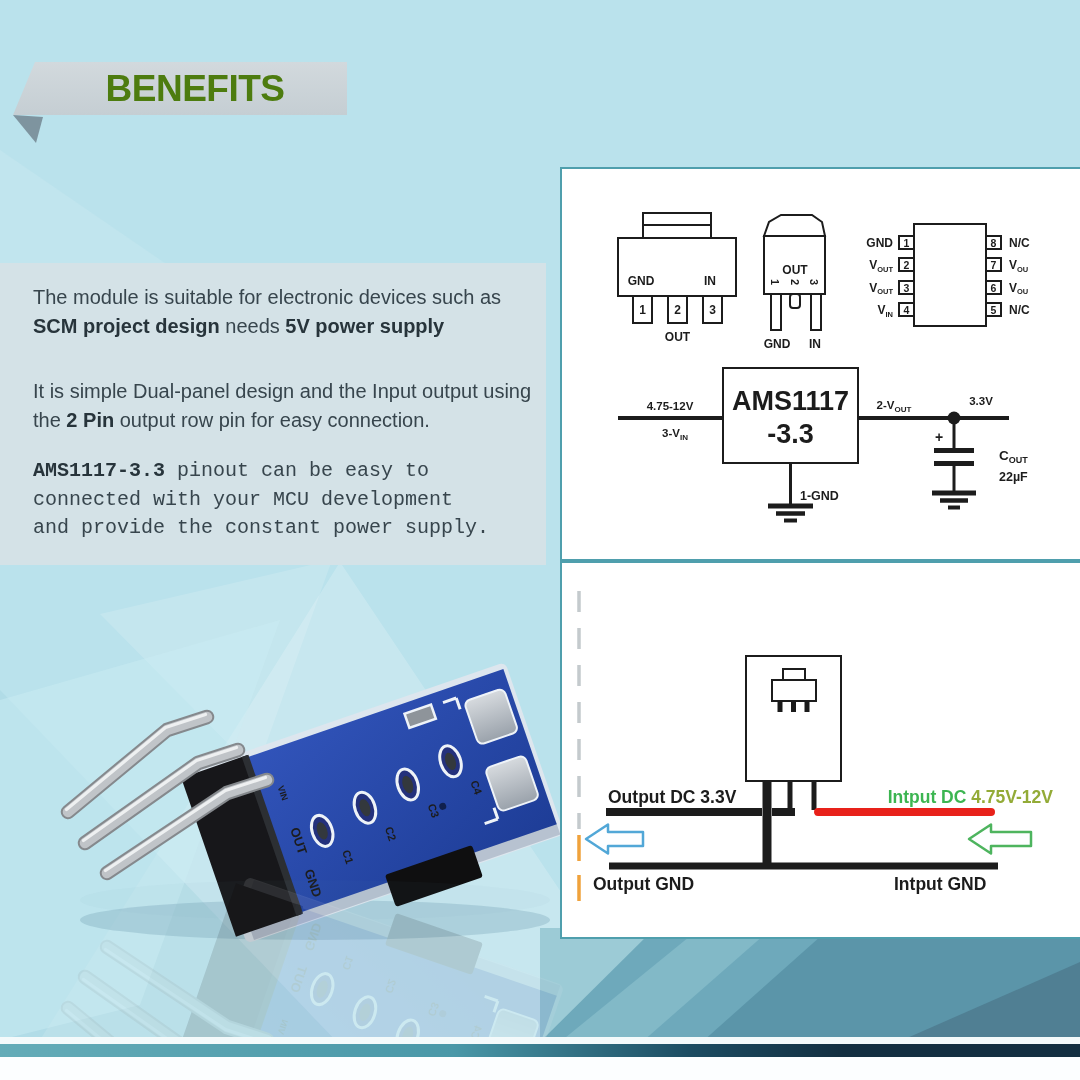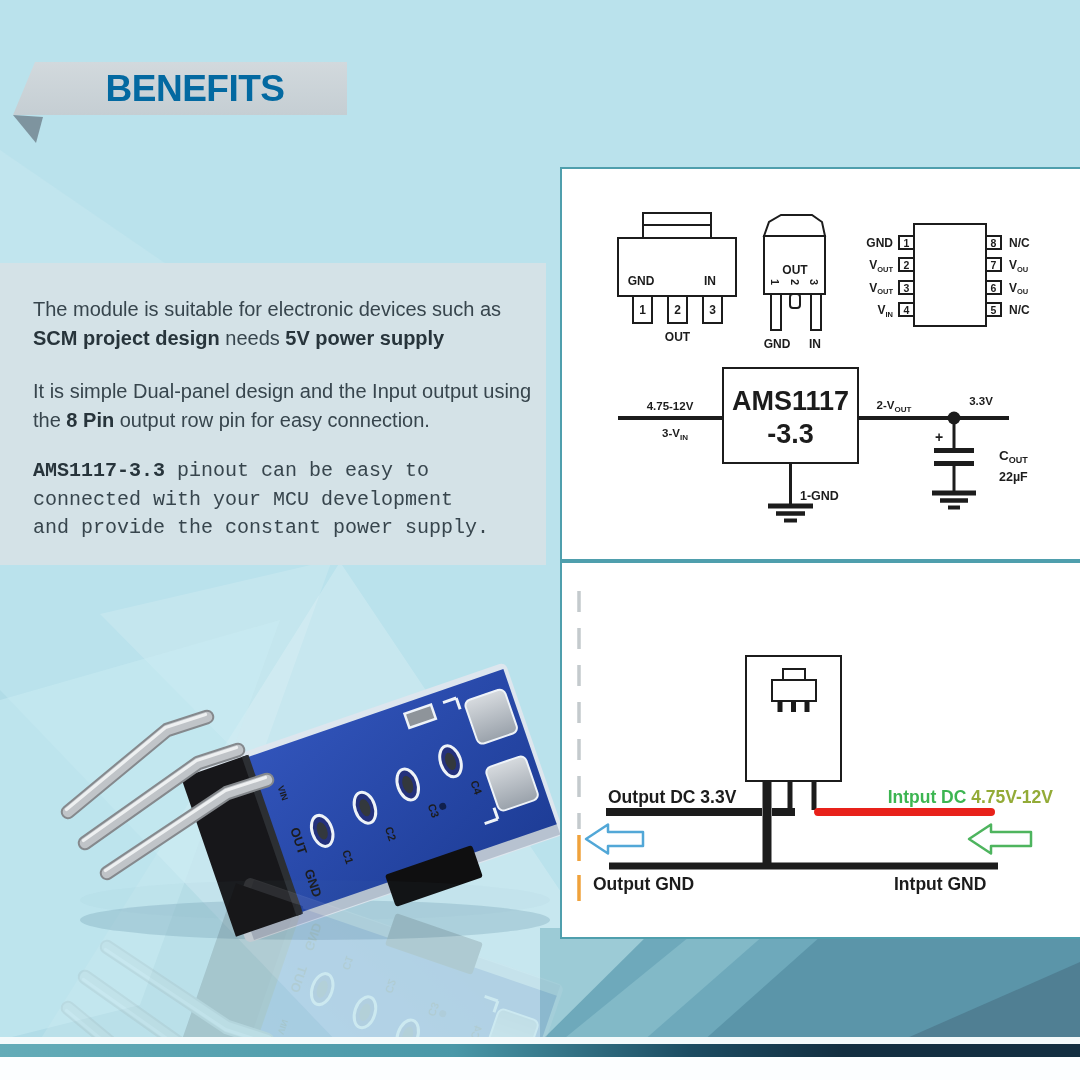--- a/index.html
+++ b/index.html
@@ -9,27 +9,27 @@
   
   .banner-bar{left:13px;top:62px;width:334px;height:53px;
     background:linear-gradient(180deg,#d2d9dd 0%,#c5ced3 100%);
     -webkit-clip-path:polygon(22px 0,334px 0,334px 53px,0 53px);
     clip-path:polygon(22px 0,334px 0,334px 53px,0 53px);}
   .banner-fold{left:13px;top:114px;width:30px;height:29px;background:#7e949f;
     -webkit-clip-path:polygon(0 1px,30px 3px,23px 29px);
     clip-path:polygon(0 1px,30px 3px,23px 29px);}
   .banner-title{left:13px;top:62px;width:334px;height:53px;line-height:53px;
     text-align:center;padding-left:30px;box-sizing:border-box;
-    font-size:37px;font-weight:bold;letter-spacing:-0.5px;color:#0369a1;}
+    font-size:37px;font-weight:bold;letter-spacing:-0.5px;color:#4d7c0f;}
   
   .text-panel{left:0;top:263px;width:546px;height:302px;background:#d4e2e7;}
   .text-panel p{position:absolute;left:33px;margin:0;font-size:20px;
     line-height:28.5px;color:#37454d;}
   .text-panel b{color:#27343b;}
-  .p1{top:32px;width:505px;}
+  .p1{top:20px;width:505px;}
   .p2{top:114px;width:505px;}
   .p3{top:194px;width:458px;font-family:Liberation Mono, monospace;}
   
   .panel{background:#fff;border:2px solid #4f9fad;}
   .panel1{left:560px;top:167px;width:522px;height:390px;}
   .panel2{left:560px;top:561px;width:522px;height:374px;}
   
   .dt{font-family:"Liberation Sans",sans-serif;font-weight:bold;fill:#1c1c1c;}
   .shape{fill:#fff;stroke:#1c1c1c;stroke-width:2;}
   .ln{stroke:#1c1c1c;fill:none;}
@@ -126,21 +126,21 @@
   </g>
   <use href="#module-g" transform="translate(0,624) scale(1,-1)" opacity="0.13"></use>
 </svg>
 
 <div class="abs banner-bar"></div>
 <div class="abs banner-fold"></div>
 <div class="abs banner-title" style="z-index:3;">BENEFITS</div>
 
 <div class="abs text-panel" style="z-index:2;">
   <p class="p1"><span>The module is suitable for electronic devices such as </span><b>SCM project design</b><span> needs </span><b>5V power supply</b></p>
-  <p class="p2"><span>It is simple Dual-panel design and the Input output using the </span><b>8 Pin</b><span> output row pin for easy connection.</span></p>
+  <p class="p2"><span>It is simple Dual-panel design and the Input output using the </span><b>2 Pin</b><span> output row pin for easy connection.</span></p>
   <p class="p3"><b>AMS1117-3.3</b><span> pinout can be easy to connected with your MCU development and provide the constant power supply.</span></p>
 </div>
 
 <div class="abs panel panel1" style="z-index:3;">
 <svg width="518" height="386" viewBox="0 0 518 386">
 
   <g>
     <rect class="shape" x="81" y="44" width="68" height="25"></rect>
     <line class="ln" x1="81" y1="56" x2="149" y2="56" stroke-width="2"></line>
     <rect class="shape" x="56" y="69" width="118" height="58"></rect>

